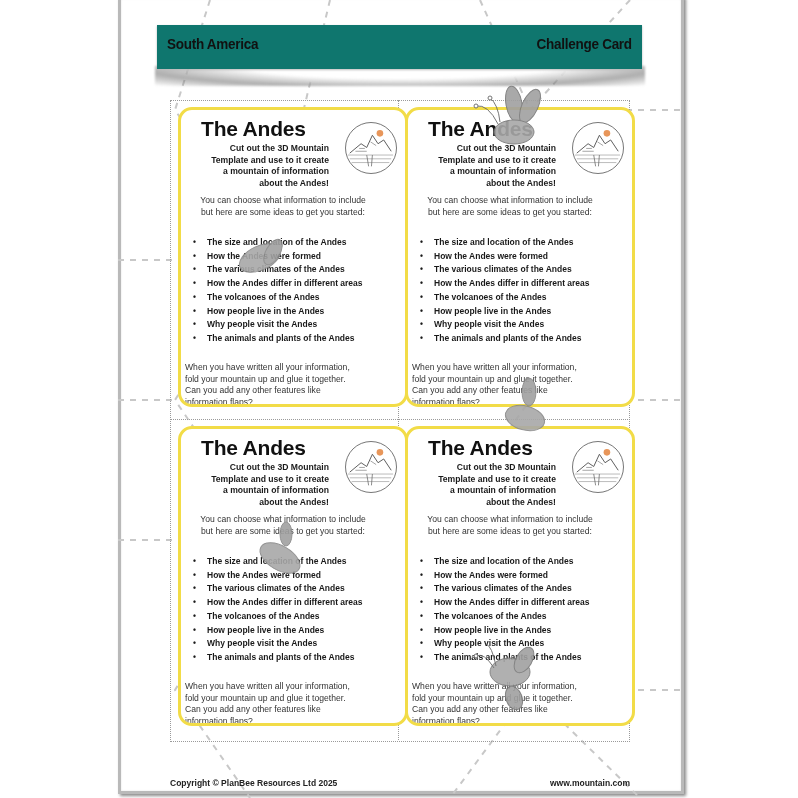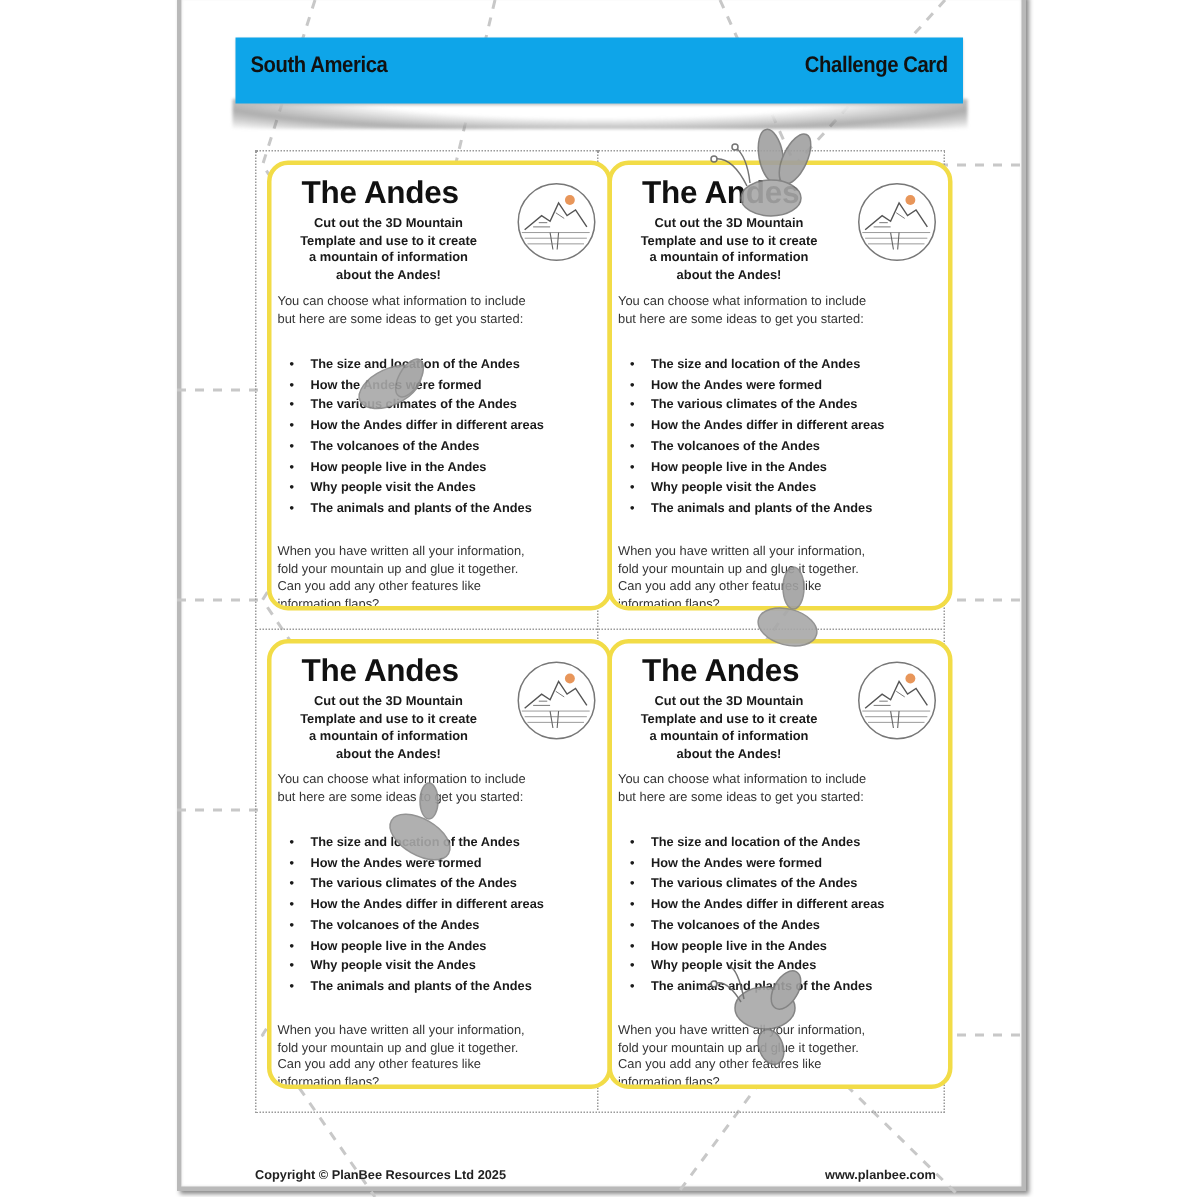--- a/index.html
+++ b/index.html
@@ -1,41 +1,41 @@
 <!DOCTYPE html>
 <html><head>
 <meta charset="utf-8">
 <style>
   html, body { margin:0; padding:0; }
   body { width:798px; height:798px; background:#ffffff; position:relative; overflow:hidden; font-family:"DejaVu Sans", sans-serif; }
   .page { position:absolute; left:118px; top:-4px; width:560px; height:792px; background:#fff;
           border:3px solid #b9b9b9; box-shadow: 2px 2px 3px #8a8a8a, inset 0 0 2px #ddd; }
   .hexlines { position:absolute; left:0; top:0; width:798px; height:798px; pointer-events:none; }
-  .banner { position:absolute; left:157px; top:25px; width:485px; height:44px; background:#0ea5e9;
+  .banner { position:absolute; left:157px; top:25px; width:485px; height:44px; background:#0f766e;
             box-shadow: 0 1px 2px #bbb; z-index:2; }
   .banner-shadow { position:absolute; left:155px; top:66px; width:490px; height:20px;
             background: radial-gradient(ellipse at 50% 0%, rgba(255,255,255,1) 0%, rgba(255,255,255,1) 45%, rgba(120,120,120,.6) 75%, rgba(255,255,255,0) 100%);
             z-index:1; filter: blur(1px); }
   .banner-left, .banner-right { position:absolute; top:10px; font-family:"Liberation Sans", sans-serif; font-weight:bold;
             font-size:15px; letter-spacing:-0.3px; color:#111; transform:scaleX(0.9); }
   .banner-left { left:10px; transform-origin:left; }
   .banner-right { right:10px; transform-origin:right; }
   .grid-outline { position:absolute; left:170px; top:100px; width:458px; height:640px;
             border:1px dotted #9a9a9a; z-index:2; }
   .grid-vline { position:absolute; left:398px; top:100px; width:0; height:640px; border-left:1px dotted #9a9a9a; z-index:2; }
   .grid-hline { position:absolute; left:170px; top:419px; width:458px; height:0; border-top:1px dotted #9a9a9a; z-index:2; }
   .card { position:absolute; width:230px; height:300px; border:3px solid #f2dc47; border-radius:14px;
           background:#fff; z-index:3; box-sizing:border-box; overflow:hidden; }
   .card-title { position:absolute; left:20px; top:7px; font-family:"Liberation Sans", sans-serif; font-weight:bold;
           font-size:21px; color:#111; letter-spacing:-0.2px; }
   .badge { position:absolute; right:8px; top:12px; width:52px; height:52px; border-radius:50%;
           border:1.5px solid #777; box-sizing:border-box; overflow:hidden; background:#fff; }
-  .intro { position:absolute; left:8px; top:33px; width:140px; text-align:center; font-family:"Liberation Sans", sans-serif;
+  .intro { position:absolute; left:8px; top:33px; width:140px; text-align:right; font-family:"Liberation Sans", sans-serif;
           font-weight:bold; font-size:8.6px; line-height:11.6px; color:#1a1a1a; }
-  .prompt { position:absolute; left:4px; top:85px; width:196px; font-family:"Liberation Sans", sans-serif;
+  .prompt { position:absolute; left:4px; top:85px; width:196px; text-align:center; font-family:"Liberation Sans", sans-serif;
           font-size:8.6px; line-height:11.6px; color:#333; }
   .ideas { position:absolute; left:10px; top:126px; margin:0; padding:0; list-style:none; font-family:"Liberation Sans", sans-serif;
           font-weight:bold; font-size:8.5px; line-height:13.7px; color:#1a1a1a; }
   .ideas li { position:relative; padding-left:16px; white-space:nowrap; }
   .ideas li::before { content:"•"; position:absolute; left:2px; top:0; }
   .closing { position:absolute; left:4px; top:252px; width:196px; text-align:left; font-family:"Liberation Sans", sans-serif;
           font-size:8.6px; line-height:11.6px; color:#333; }
   .footer-left, .footer-right { position:absolute; top:746px; font-family:"Liberation Sans", sans-serif; font-weight:bold;
           font-size:8.5px; color:#222; z-index:3;margin-top:32px; }
   .footer-left { left:170px; }
@@ -253,13 +253,13 @@
 </svg>
 <svg class="bee" style="left:470px; top:642px;" width="80" height="70" viewBox="0 0 80 70">
   <ellipse cx="40" cy="30" rx="20" ry="14" fill="#a8a8a8" stroke="#777"></ellipse>
   <ellipse cx="54" cy="18" rx="8" ry="14" fill="#a0a0a0" stroke="#777" transform="rotate(30 54 18)"></ellipse>
   <ellipse cx="44" cy="56" rx="8" ry="12" fill="#a0a0a0" stroke="#777" transform="rotate(-20 44 56)"></ellipse>
   <path d="M24 26 Q14 10 6 14 M26 24 Q22 4 16 2" stroke="#666" fill="none" stroke-width="1"></path>
   <circle cx="6" cy="14" r="2" fill="#fff" stroke="#666"></circle>
 </svg>
 
 <div class="footer-left">Copyright © PlanBee Resources Ltd 2025</div>
-<div class="footer-right">www.planbee.com</div>
+<div class="footer-right">www.mountain.com</div>
 
 </body></html>

